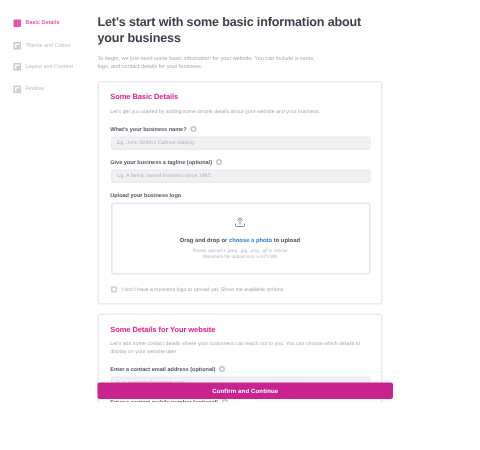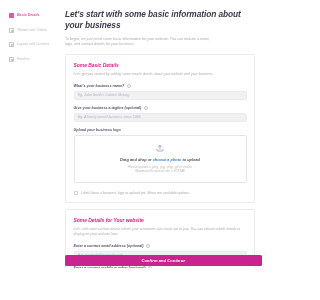--- a/index.html
+++ b/index.html
@@ -2,21 +2,21 @@
 <html><head>
 <meta charset="utf-8">
 <style>
   * { box-sizing: border-box; margin: 0; padding: 0; }
   html, body {
     width: 264px; height: 300px;
     background: #ffffff;
     font-family: "Liberation Sans", sans-serif;
     overflow: hidden;
   }
-  .app { display: flex; width: 264px; height: 268px; position: relative; font-style: italic; }
+  .app { display: flex; width: 264px; height: 268px; position: relative; }
 
   
   .sidebar {
     width: 62px; flex: 0 0 62px;
     background: #ffffff;
     padding: 11px 0 0 9px;
   }
   .nav-item {
     display: flex; align-items: center; gap: 3px;
     height: 9px; margin-bottom: 5.5px;

